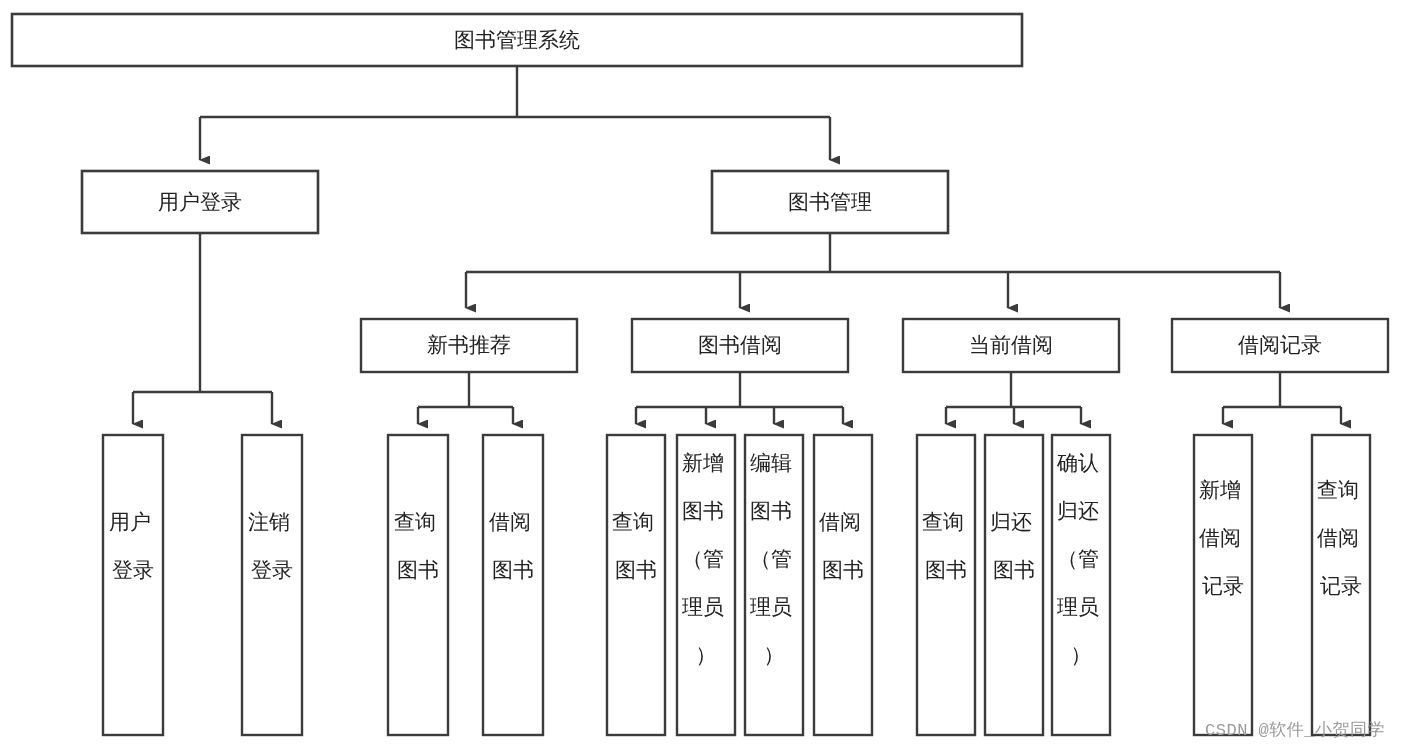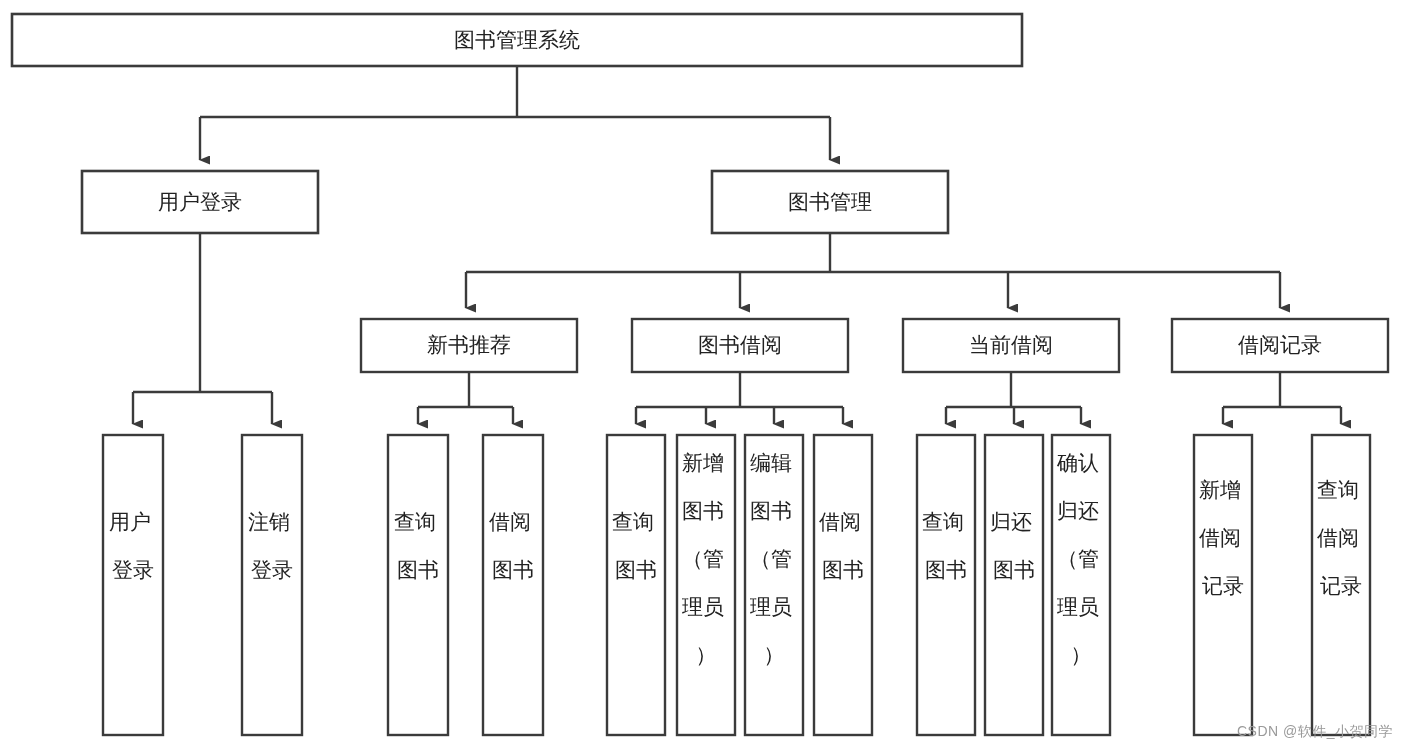--- a/index.html
+++ b/index.html
@@ -49,24 +49,24 @@
     dominant-baseline: middle;
   }
   .node-label-v {
     fill: #222222;
     font-family: "Liberation Sans", "DejaVu Sans", sans-serif;
     font-size: 21px;
     text-anchor: middle;
   }
   .watermark {
     position: absolute;
-    right: 12px;
+    right: 20px;
     bottom: 6px;
-    font-family: Liberation Sans, sans-serif;
-    font-size: 14px;
+    font-family: Liberation Mono, monospace;
+    font-size: 17px;
     color: #9a9a9a;
     letter-spacing: 0.5px;
     white-space: nowrap;
     pointer-events: none;
   }
 </style>
 </head>
 <body>
 
 <div id="diagram-root">

